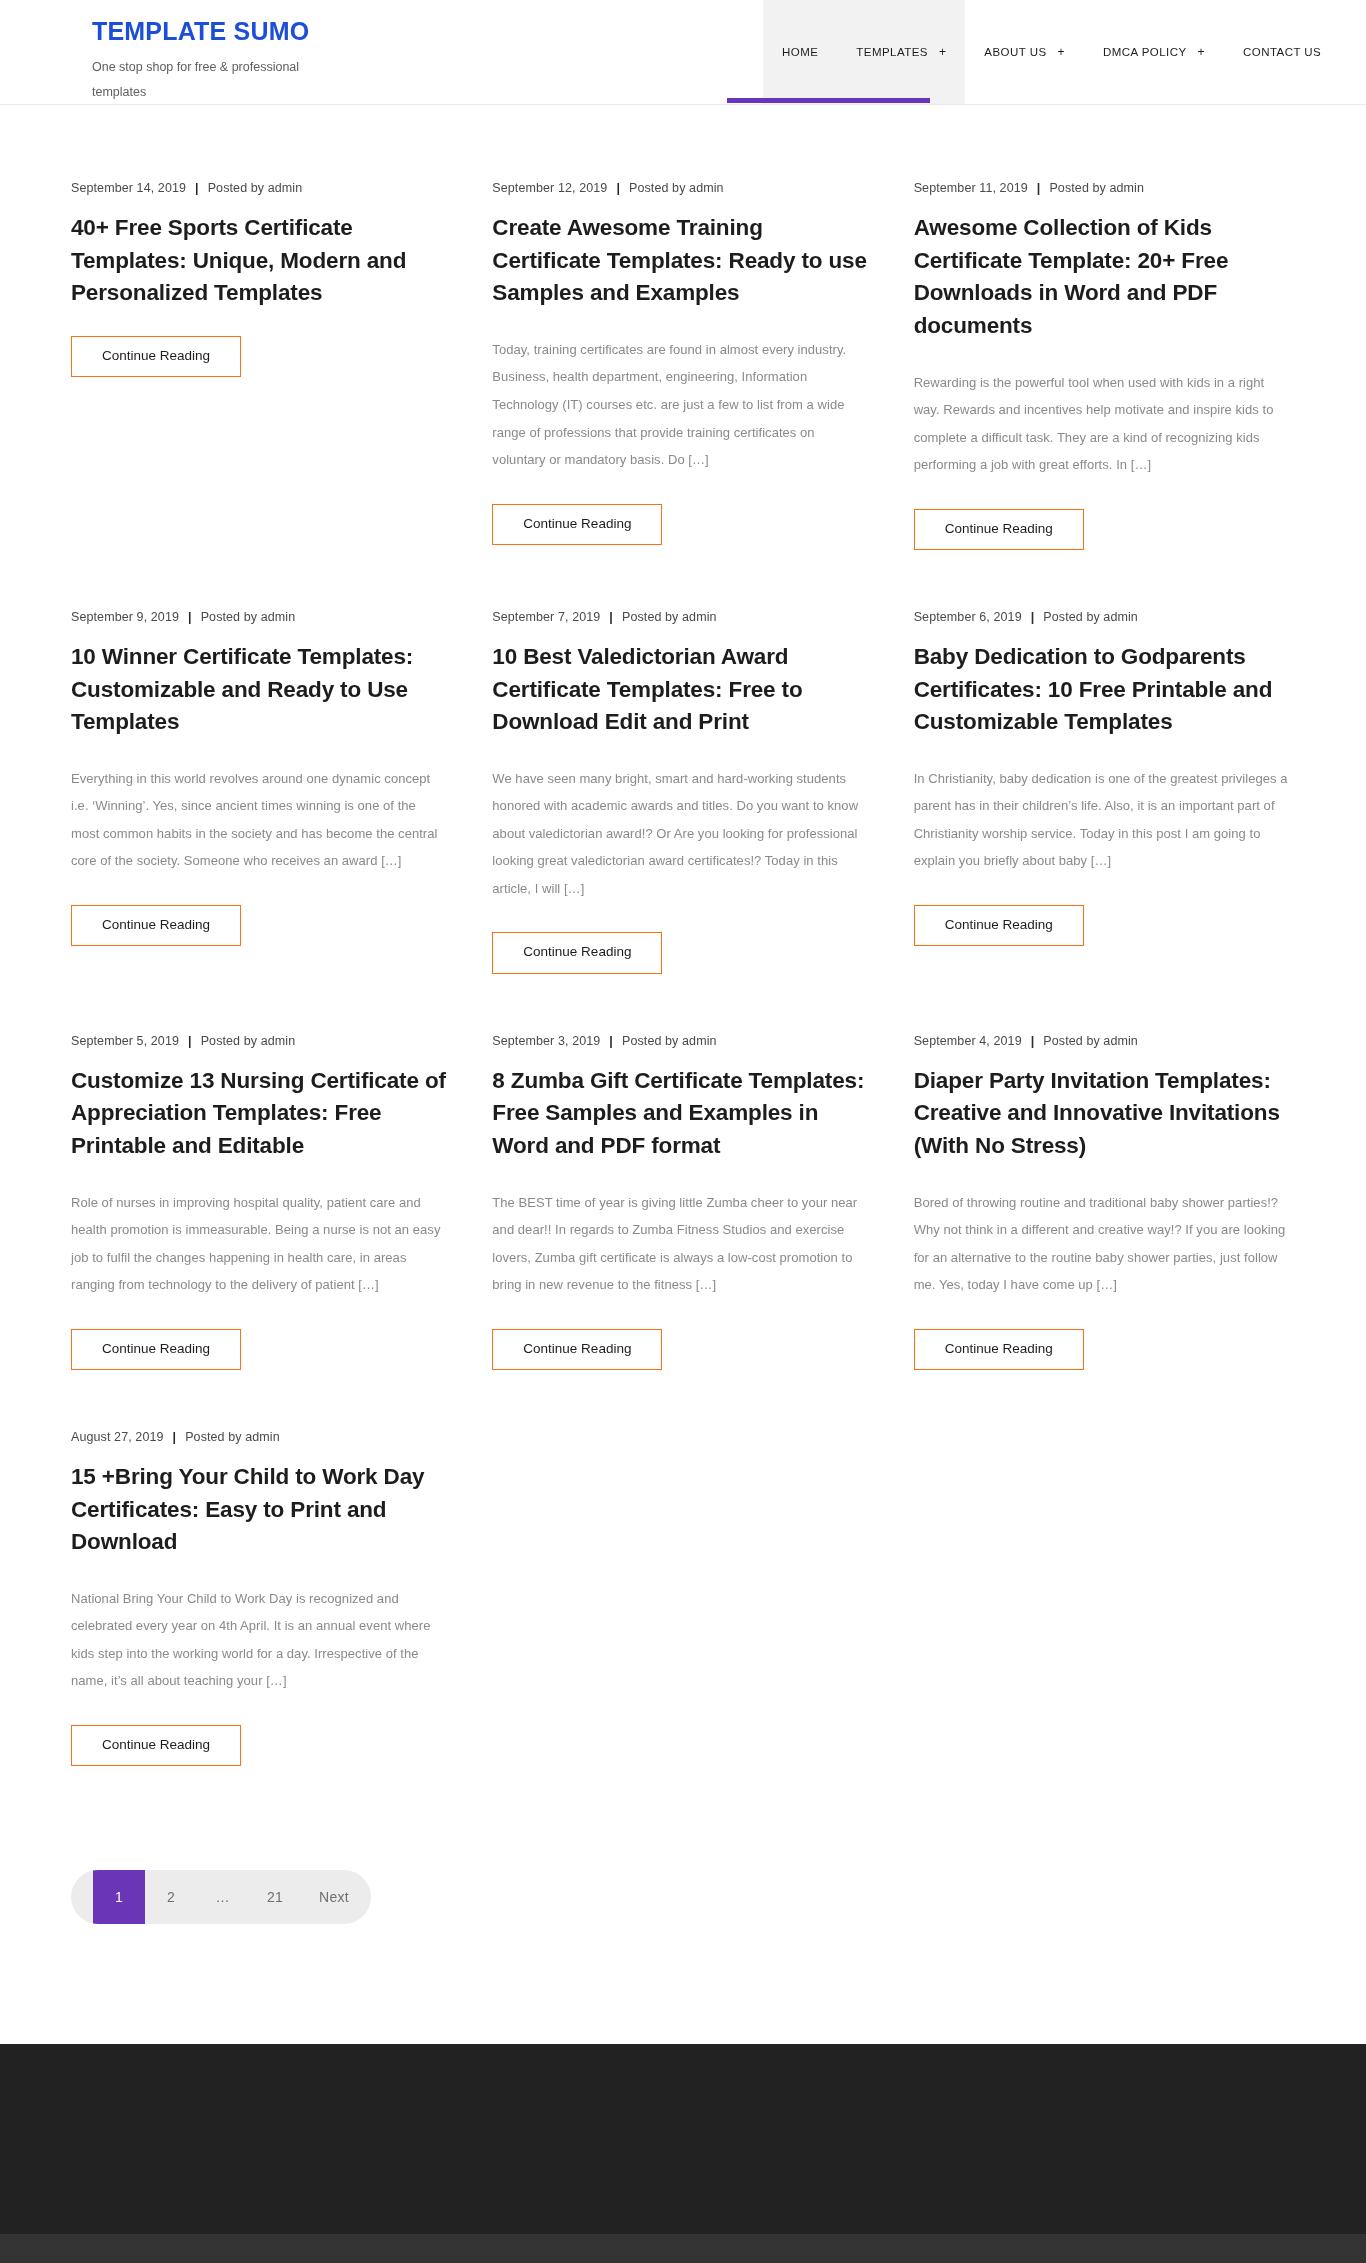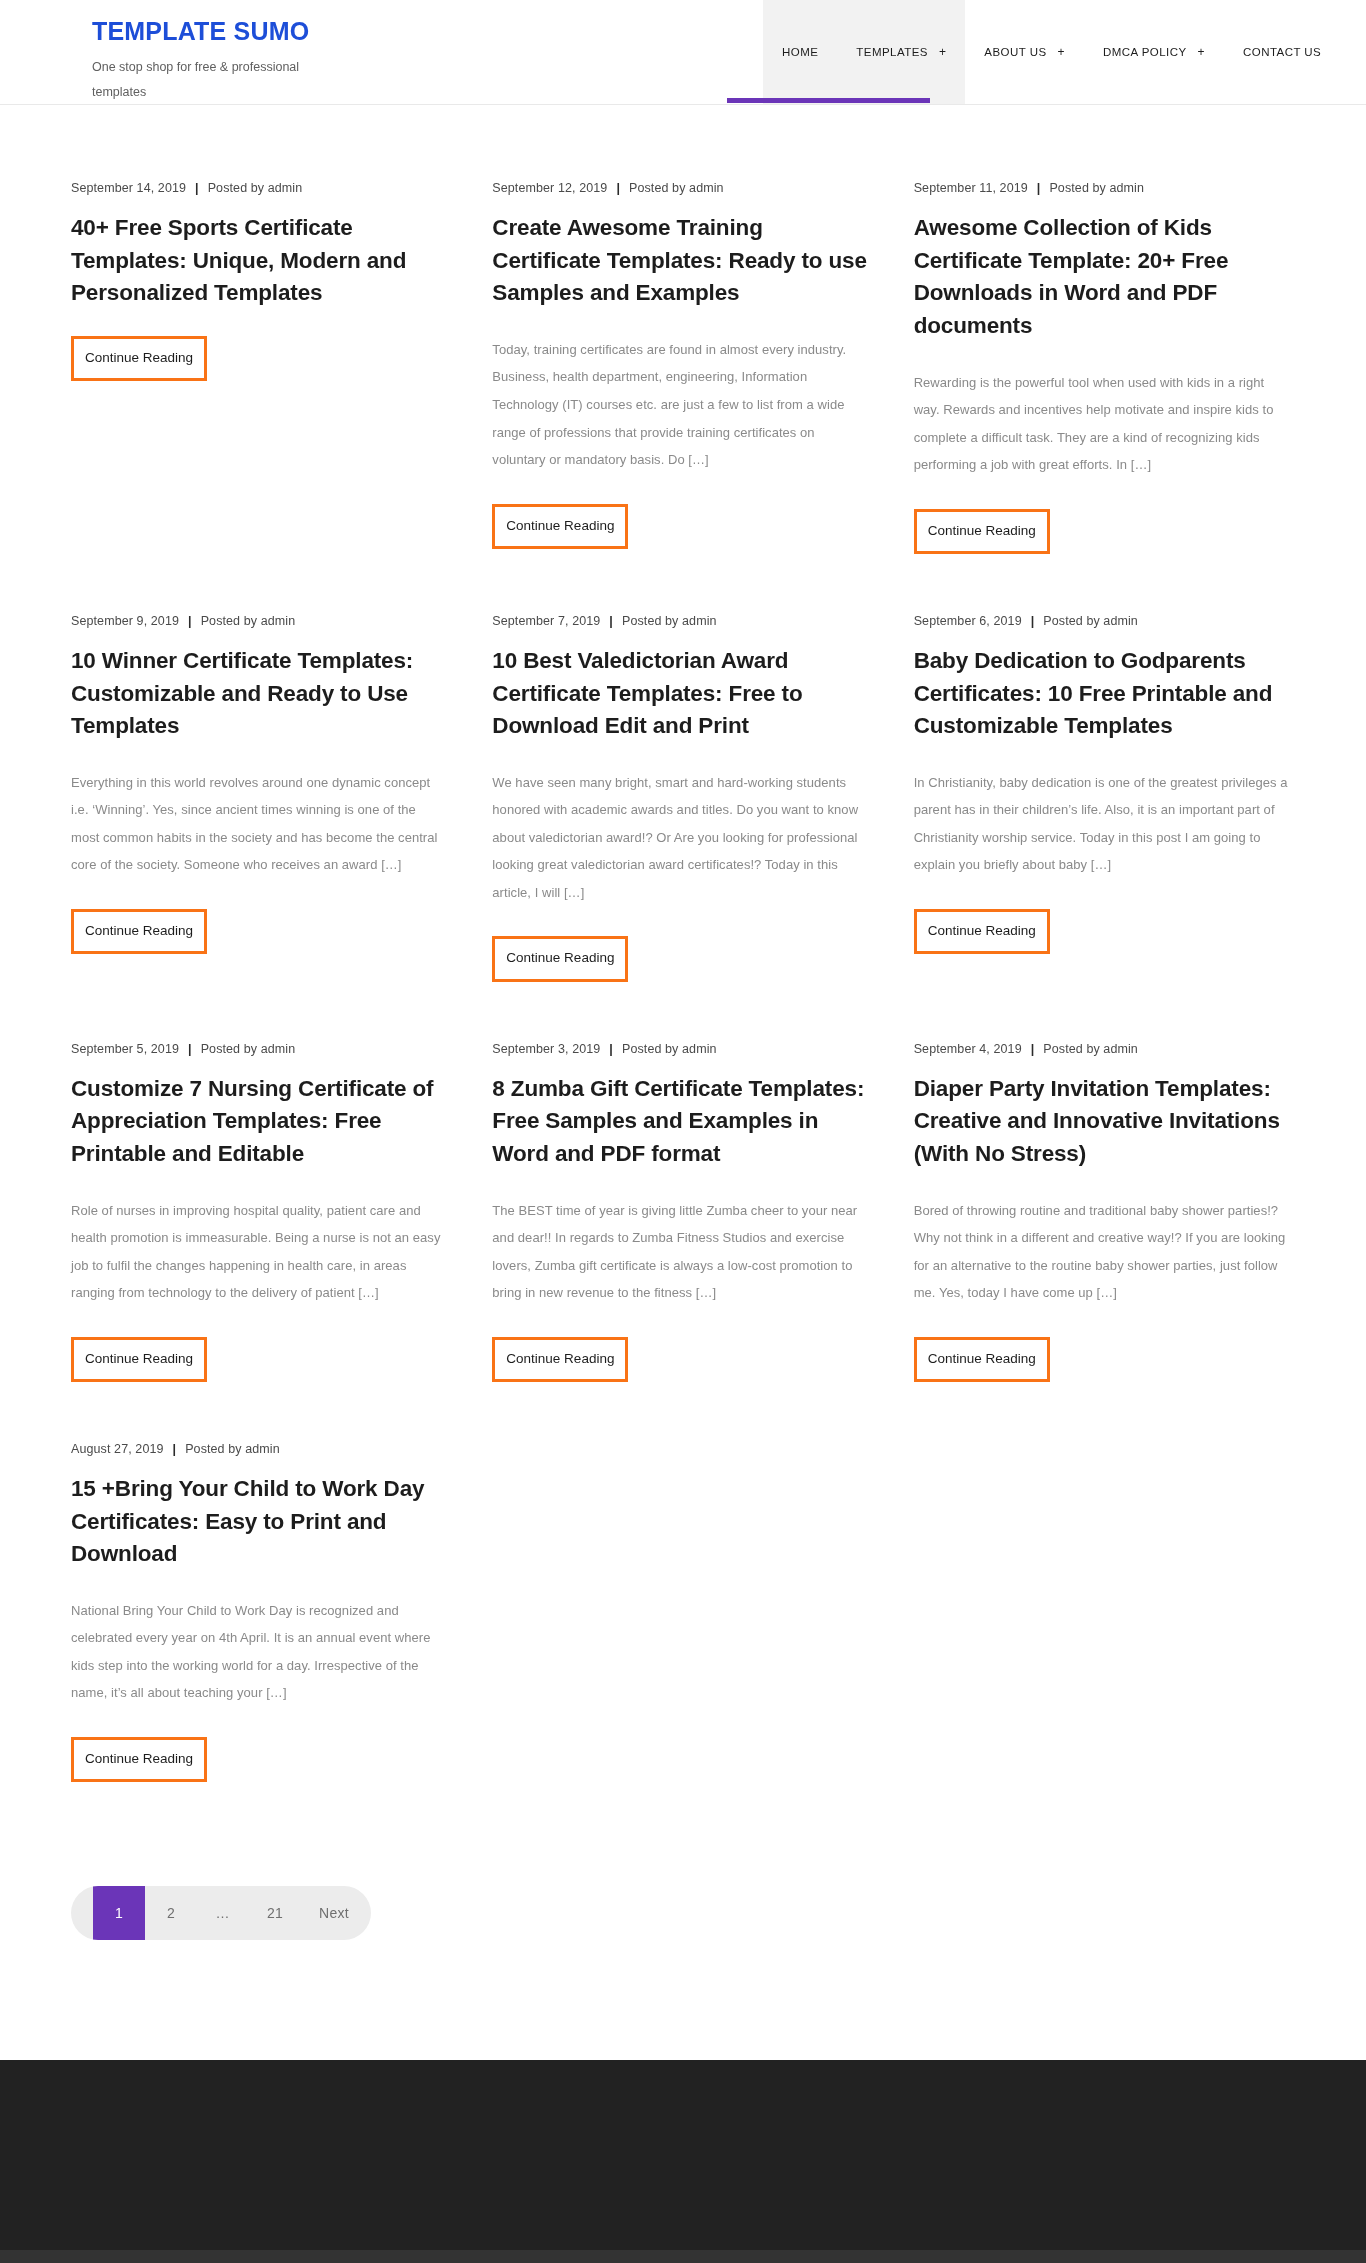--- a/index.html
+++ b/index.html
@@ -147,25 +147,25 @@
   .post-excerpt {
     font-size: 13px;
     line-height: 2.12;
     color: #8a8a8a;
     margin-bottom: 30px;
     letter-spacing: 0.05px;
   }
 
   .continue-btn {
     display: inline-block;
-    border: 3px solid #f97316;
+    border: 1px solid #f97316;
     background: #ffffff;
     color: #1d1d1d;
     font-size: 13.5px;
-    padding: 11px 11px 12px;
+    padding: 11px 30px 12px;
     line-height: 1.2;
     cursor: pointer;
     font-family: "Liberation Sans", sans-serif;
     white-space: nowrap;
   }
 
   
   .post-card { margin-bottom: 60px; }
 
   
@@ -312,21 +312,21 @@
       </div>
       <h2 class="post-title">Baby Dedication to Godparents Certificates: 10 Free Printable and Customizable Templates</h2>
       <p class="post-excerpt">In Christianity, baby dedication is one of the greatest privileges a parent has in their children’s life. Also, it is an important part of Christianity worship service. Today in this post I am going to explain you briefly about baby […]</p>
       <a class="continue-btn">Continue Reading</a>
     </article>
 
     <article class="post-card">
       <div class="post-meta">
         <span>September 5, 2019</span><span class="sep">|</span><span class="byline">Posted by admin</span>
       </div>
-      <h2 class="post-title">Customize 7 Nursing Certificate of Appreciation Templates: Free Printable and Editable</h2>
+      <h2 class="post-title">Customize 13 Nursing Certificate of Appreciation Templates: Free Printable and Editable</h2>
       <p class="post-excerpt">Role of nurses in improving hospital quality, patient care and health promotion is immeasurable. Being a nurse is not an easy job to fulfil the changes happening in health care, in areas ranging from technology to the delivery of patient […]</p>
       <a class="continue-btn">Continue Reading</a>
     </article>
 
     <article class="post-card">
       <div class="post-meta">
         <span>September 3, 2019</span><span class="sep">|</span><span class="byline">Posted by admin</span>
       </div>
       <h2 class="post-title">8 Zumba Gift Certificate Templates: Free Samples and Examples in Word and PDF format</h2>
       <p class="post-excerpt">The BEST time of year is giving little Zumba cheer to your near and dear!! In regards to Zumba Fitness Studios and exercise lovers, Zumba gift certificate is always a low-cost promotion to bring in new revenue to the fitness […]</p>

